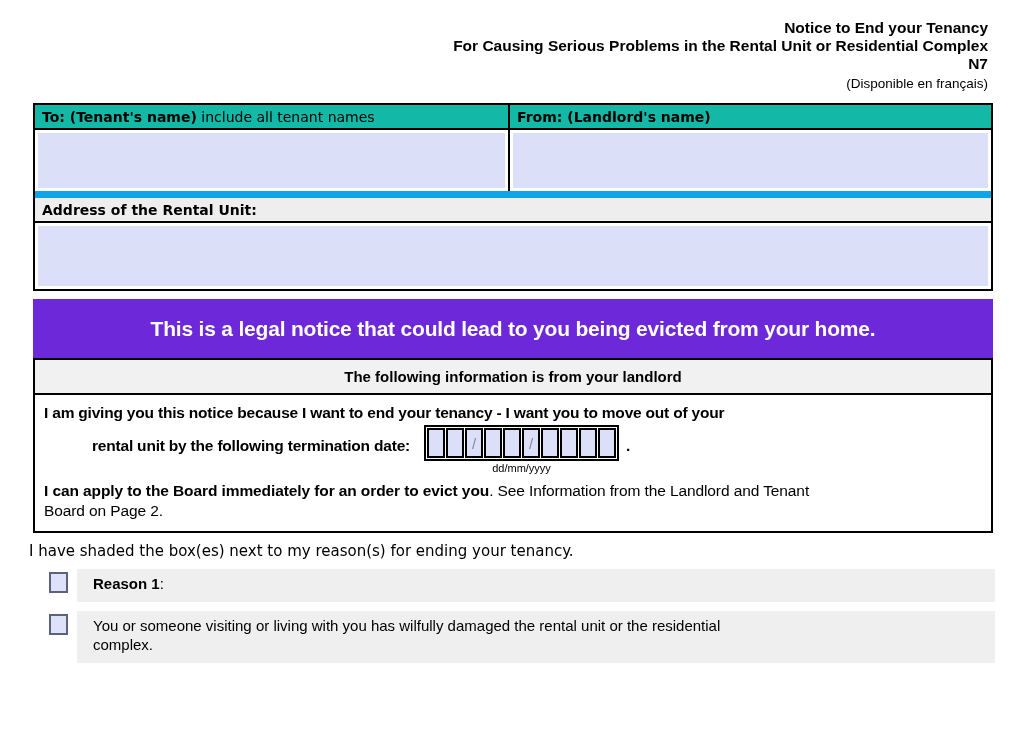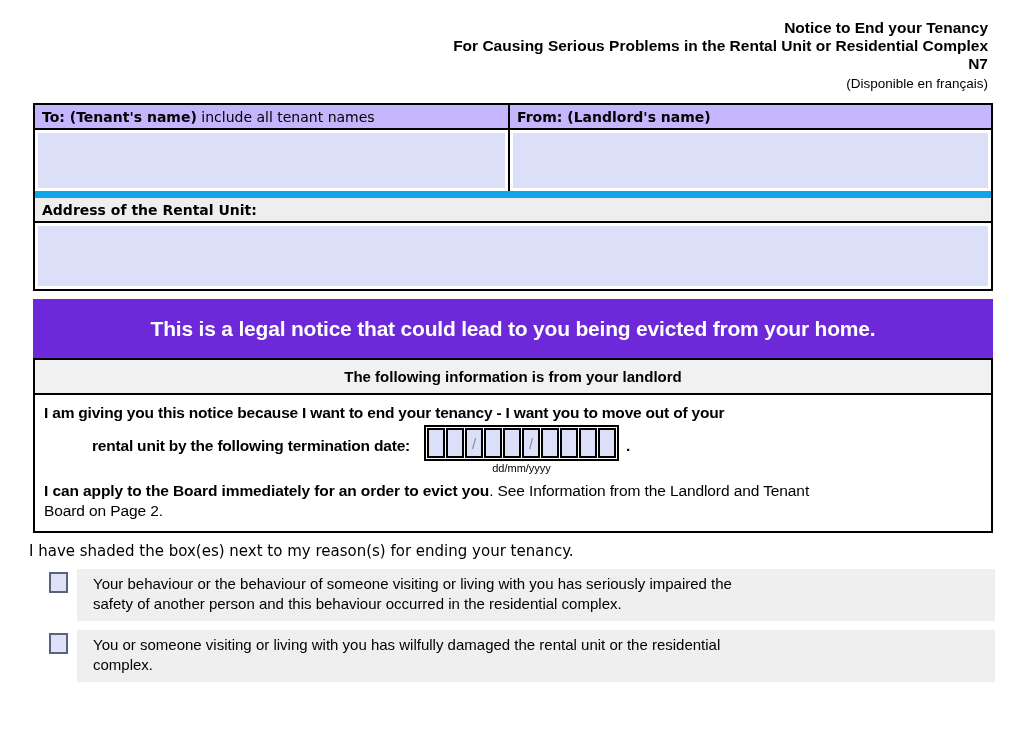--- a/index.html
+++ b/index.html
@@ -7,21 +7,21 @@
   body { width:1024px; height:738px; font-family:"DejaVu Sans", sans-serif; color:#000; }
   .page { position:relative; width:1024px; height:738px; overflow:hidden; background:#fff; }
 
   
   .doc-header { text-align:right; padding:19px 36px 0 0; font-family:"Liberation Sans", sans-serif; }
   .doc-header .t { font-weight:bold; font-size:15.5px; line-height:18px; }
   .doc-header .sub { font-size:13.5px; line-height:17px; margin-top:2px; }
 
   
   .parties { margin:11px 31px 0 33px; border:2px solid #000; font-size:14px; }
-  .row-head { display:flex; background:#c4b5fd; }
+  .row-head { display:flex; background:#14b8a6; }
   .cell-head { padding:4px 8px 3px 7px; }
   .cell-left { width:475px; border-right:2px solid #000; }
   .cell-right { flex:1; }
   .bold { font-weight:bold; }
   .row-inputs { display:flex; border-top:2px solid #000; height:63px; }
   .input-cell { position:relative; }
   .fill { position:absolute; top:3px; bottom:3px; left:3px; right:3px; background:#dbe0f8; }
   .addr-head { border-top:7px solid #0ea5e9; border-bottom:2px solid #000; background:#eeeeee; padding:4px 8px 3px 7px; font-weight:bold; }
   .addr-input { position:relative; height:66px; }
 
@@ -121,21 +121,21 @@
     <div class="apply-para">
       <span class="bold">I can apply to the Board immediately for an order to evict you</span><span>. See Information from the Landlord and Tenant Board on Page 2.</span>
     </div>
   </div>
 
   <div class="instruction">I have shaded the box(es) next to my reason(s) for ending your tenancy.</div>
 
   <div class="reason-row">
     <div class="checkbox"></div>
     <div class="reason-body">
-      <div class="reason-text">Your behaviour or the behaviour of someone visiting or living with you has seriously impaired the safety of another person and this behaviour occurred in the residential complex.</div>
+      <div class="reason-labelwrap"><b>Reason 1</b><span>: </span></div>
     </div>
   </div>
 
   <div class="reason-row">
     <div class="checkbox"></div>
     <div class="reason-body">
       <div class="reason-text">You or someone visiting or living with you has wilfully damaged the rental unit or the residential complex.</div>
     </div>
   </div>
 

